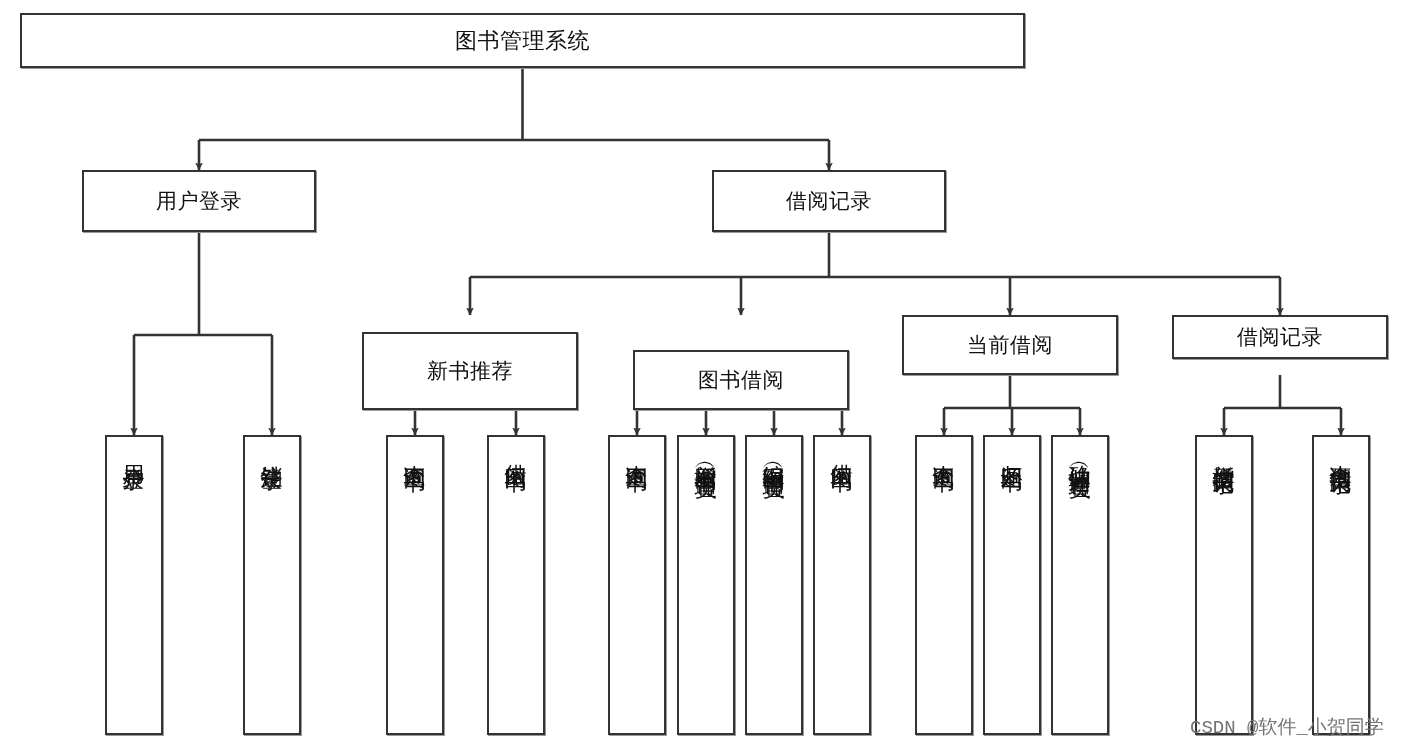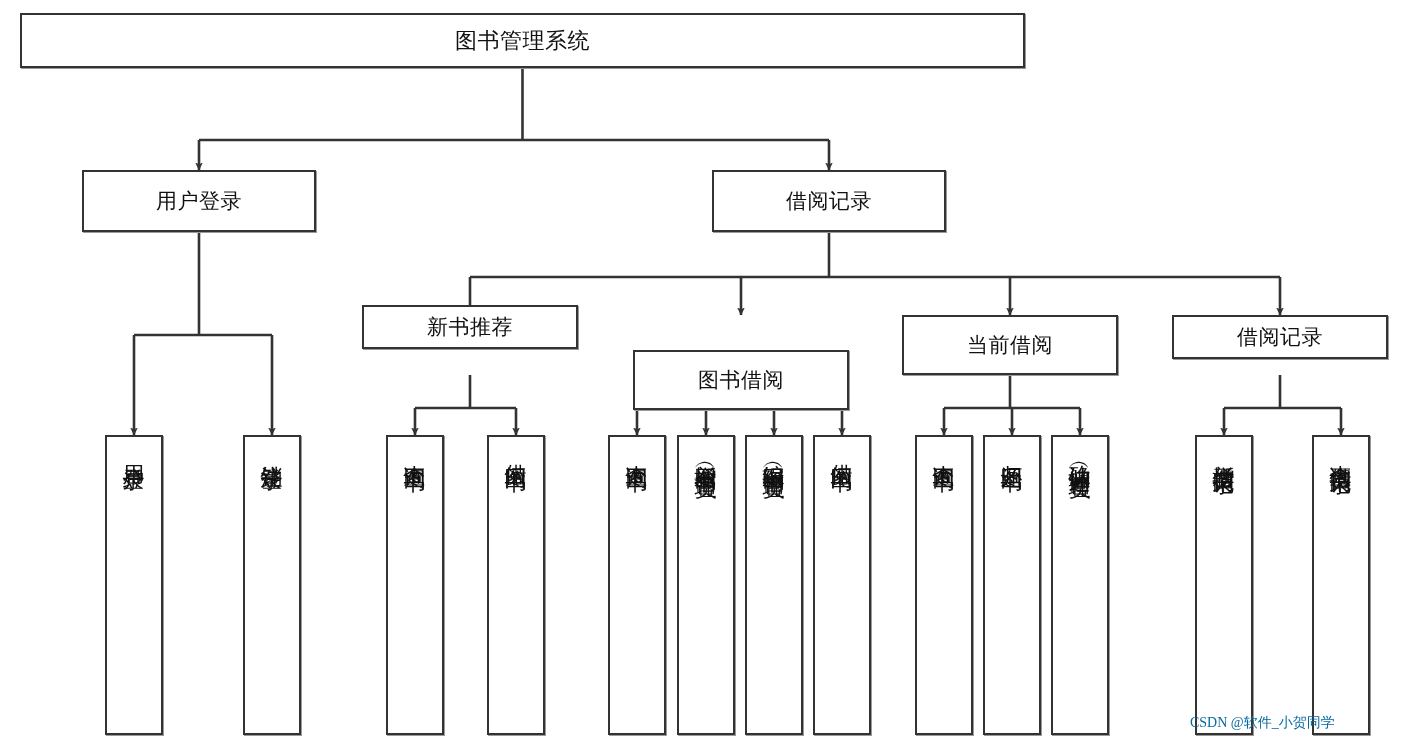--- a/index.html
+++ b/index.html
@@ -63,25 +63,25 @@
     text-orientation: upright;
     font-size: 22px;
     line-height: 1.05;
     letter-spacing: 2px;
     white-space: nowrap;
   }
   #watermark {
     position: absolute;
     left: 1190px;
     top: 714px;
-    font-size: 14px;
-    color: #0369a1;
+    font-size: 19px;
+    color: #737373;
     white-space: nowrap;
     z-index: 5;
-    font-family: Liberation Serif, serif;
+    font-family: Liberation Mono, monospace;
   }
 </style>
 </head>
 <body>
 
 <div id="diagram-root">
 
   <svg id="edges-layer" viewBox="0 0 1405 747" width="1405" height="747" xmlns="http://www.w3.org/2000/svg">
     <defs>
       <marker id="arrowhead" markerWidth="9" markerHeight="9" refX="7.4" refY="4" orient="auto" markerUnits="userSpaceOnUse">
@@ -128,21 +128,21 @@
   <div id="nodes-layer">
       <div class="node horiz root" style="left: 20px; top: 13px; width: 1005px; height: 55px;">
         <span class="node-label">图书管理系统</span>
       </div>
       <div class="node horiz" style="left: 82px; top: 170px; width: 234px; height: 62px;">
         <span class="node-label">用户登录</span>
       </div>
       <div class="node horiz" style="left: 712px; top: 170px; width: 234px; height: 62px;">
         <span class="node-label">借阅记录</span>
       </div>
-      <div class="node horiz" style="left: 362px; top: 305px; width: 216px; height: 44px;">
+      <div class="node horiz" style="left: 362px; top: 332px; width: 216px; height: 78px;">
         <span class="node-label">新书推荐</span>
       </div>
       <div class="node horiz" style="left: 633px; top: 315px; width: 216px; height: 60px; margin-top: 35px;">
         <span class="node-label">图书借阅</span>
       </div>
       <div class="node horiz" style="left: 902px; top: 315px; width: 216px; height: 60px;">
         <span class="node-label">当前借阅</span>
       </div>
       <div class="node horiz" style="left: 1172px; top: 315px; width: 216px; height: 44px;">
         <span class="node-label">借阅记录</span>

